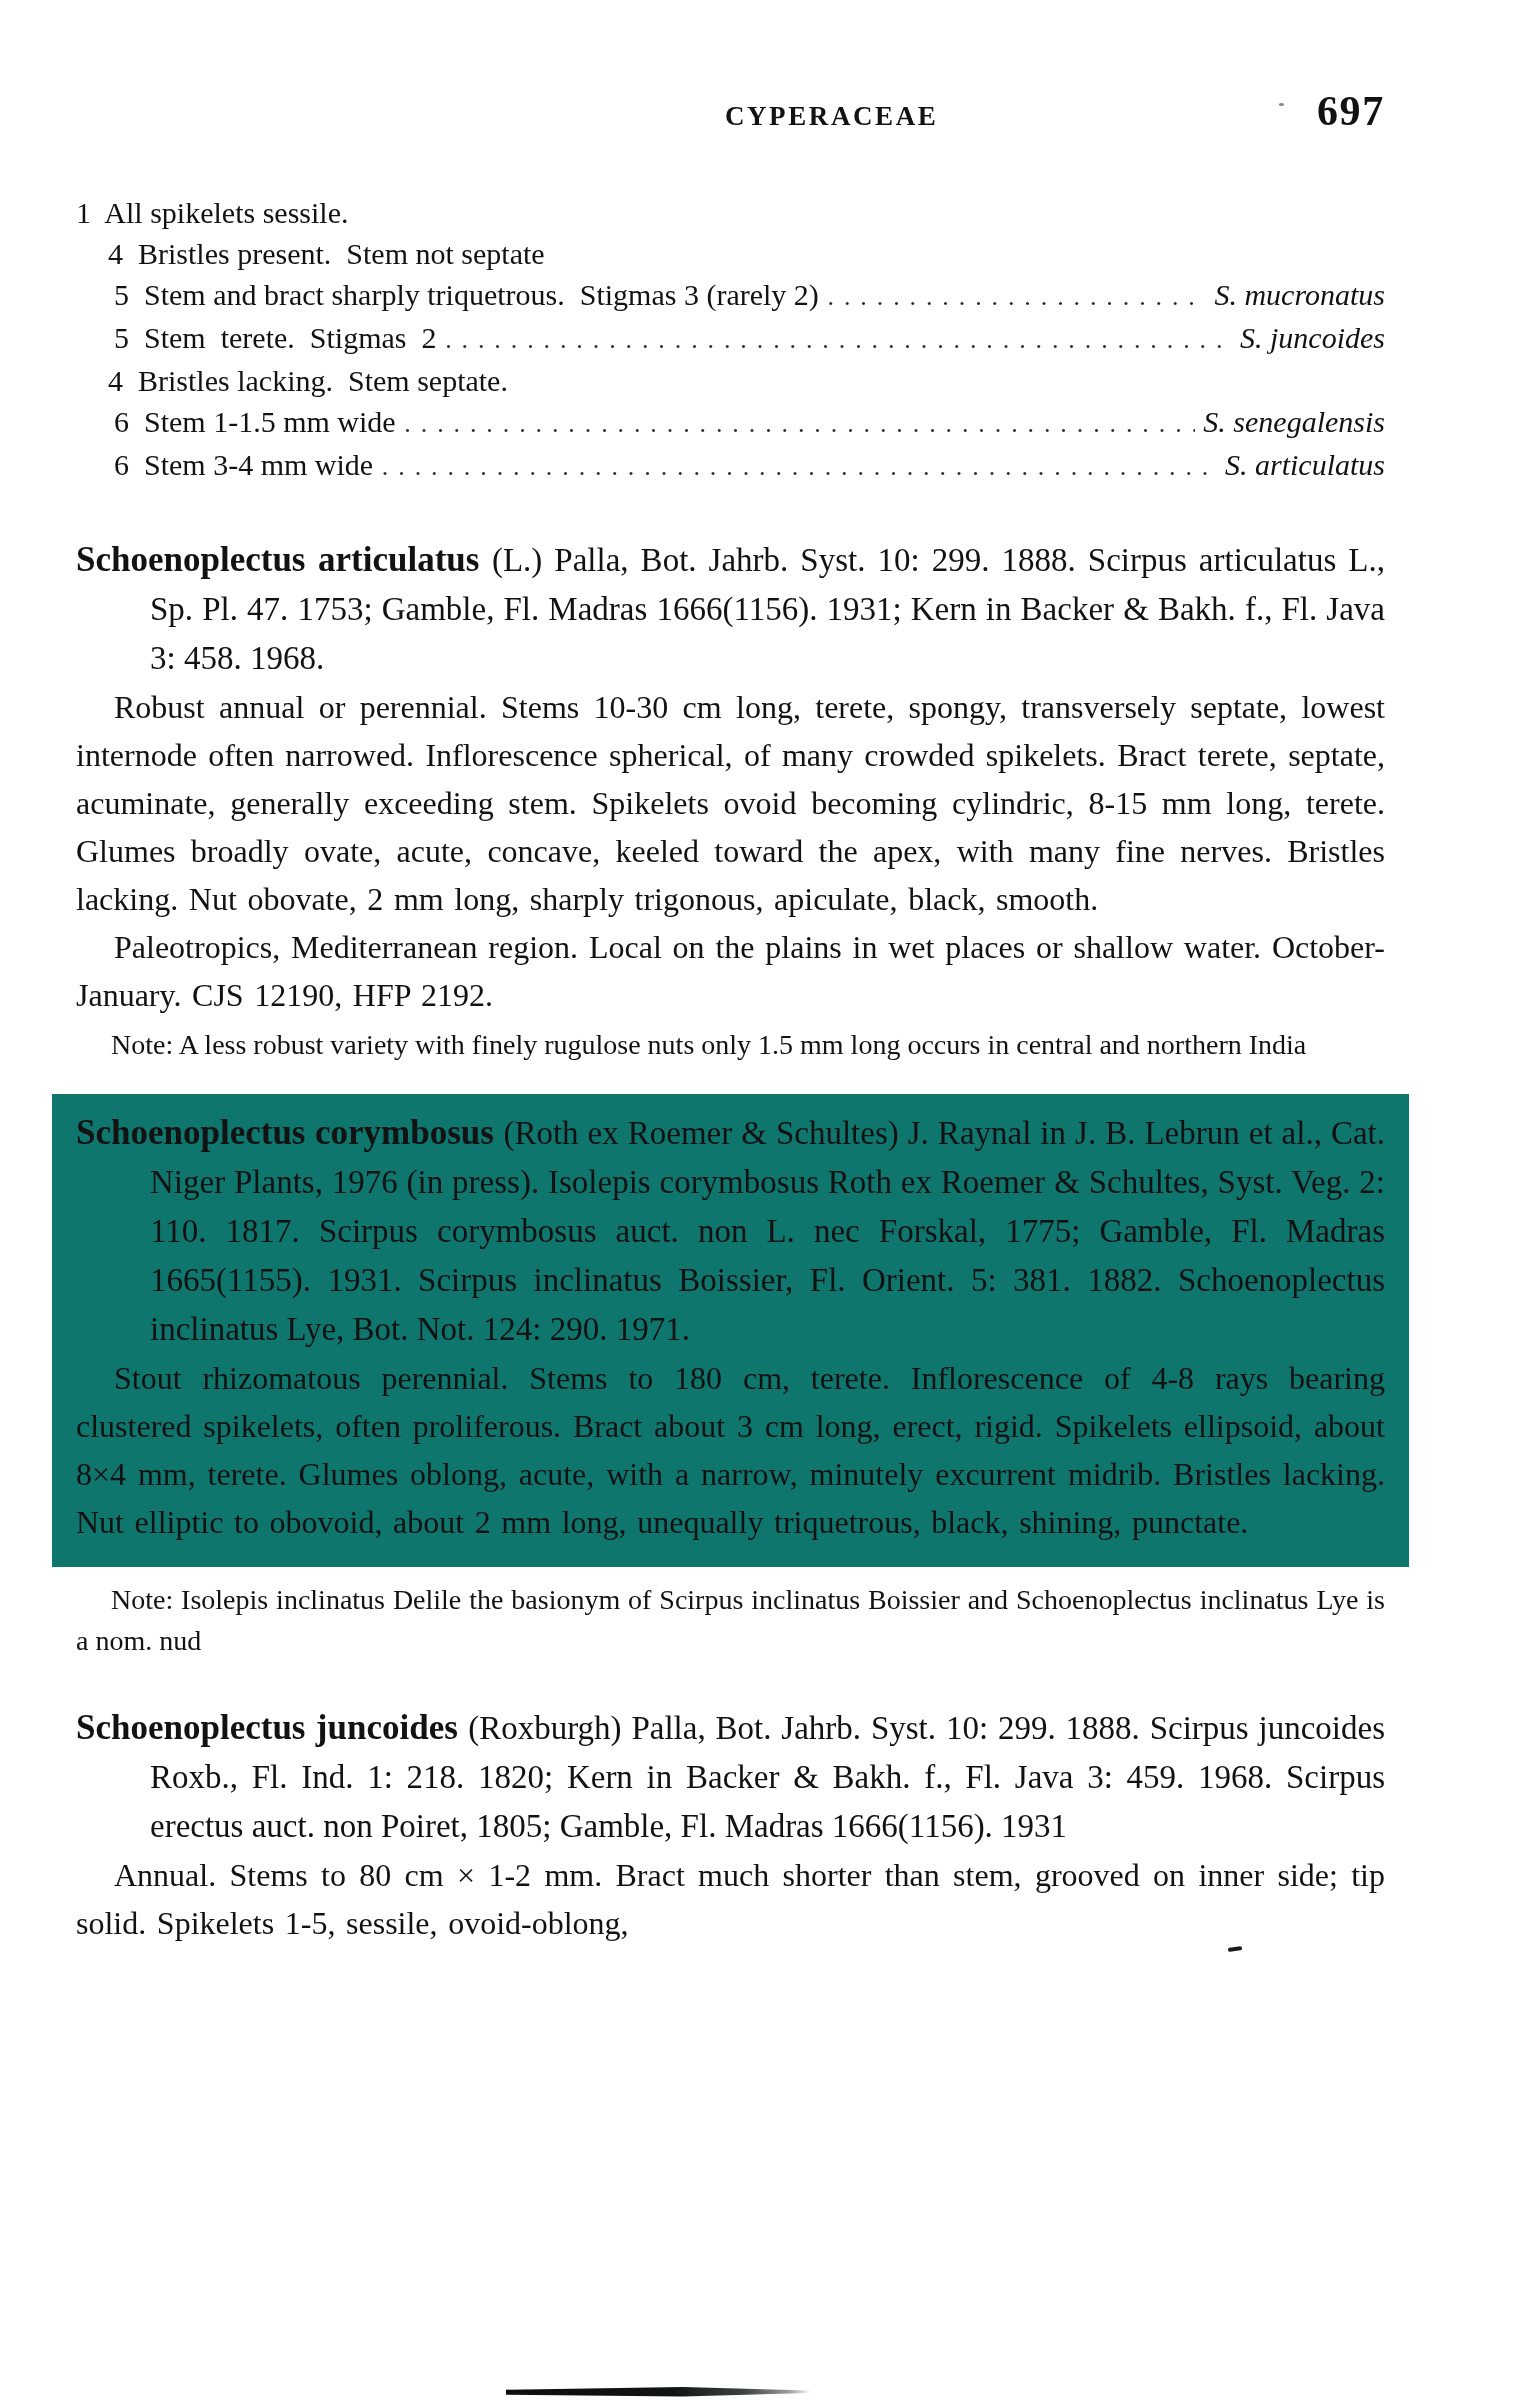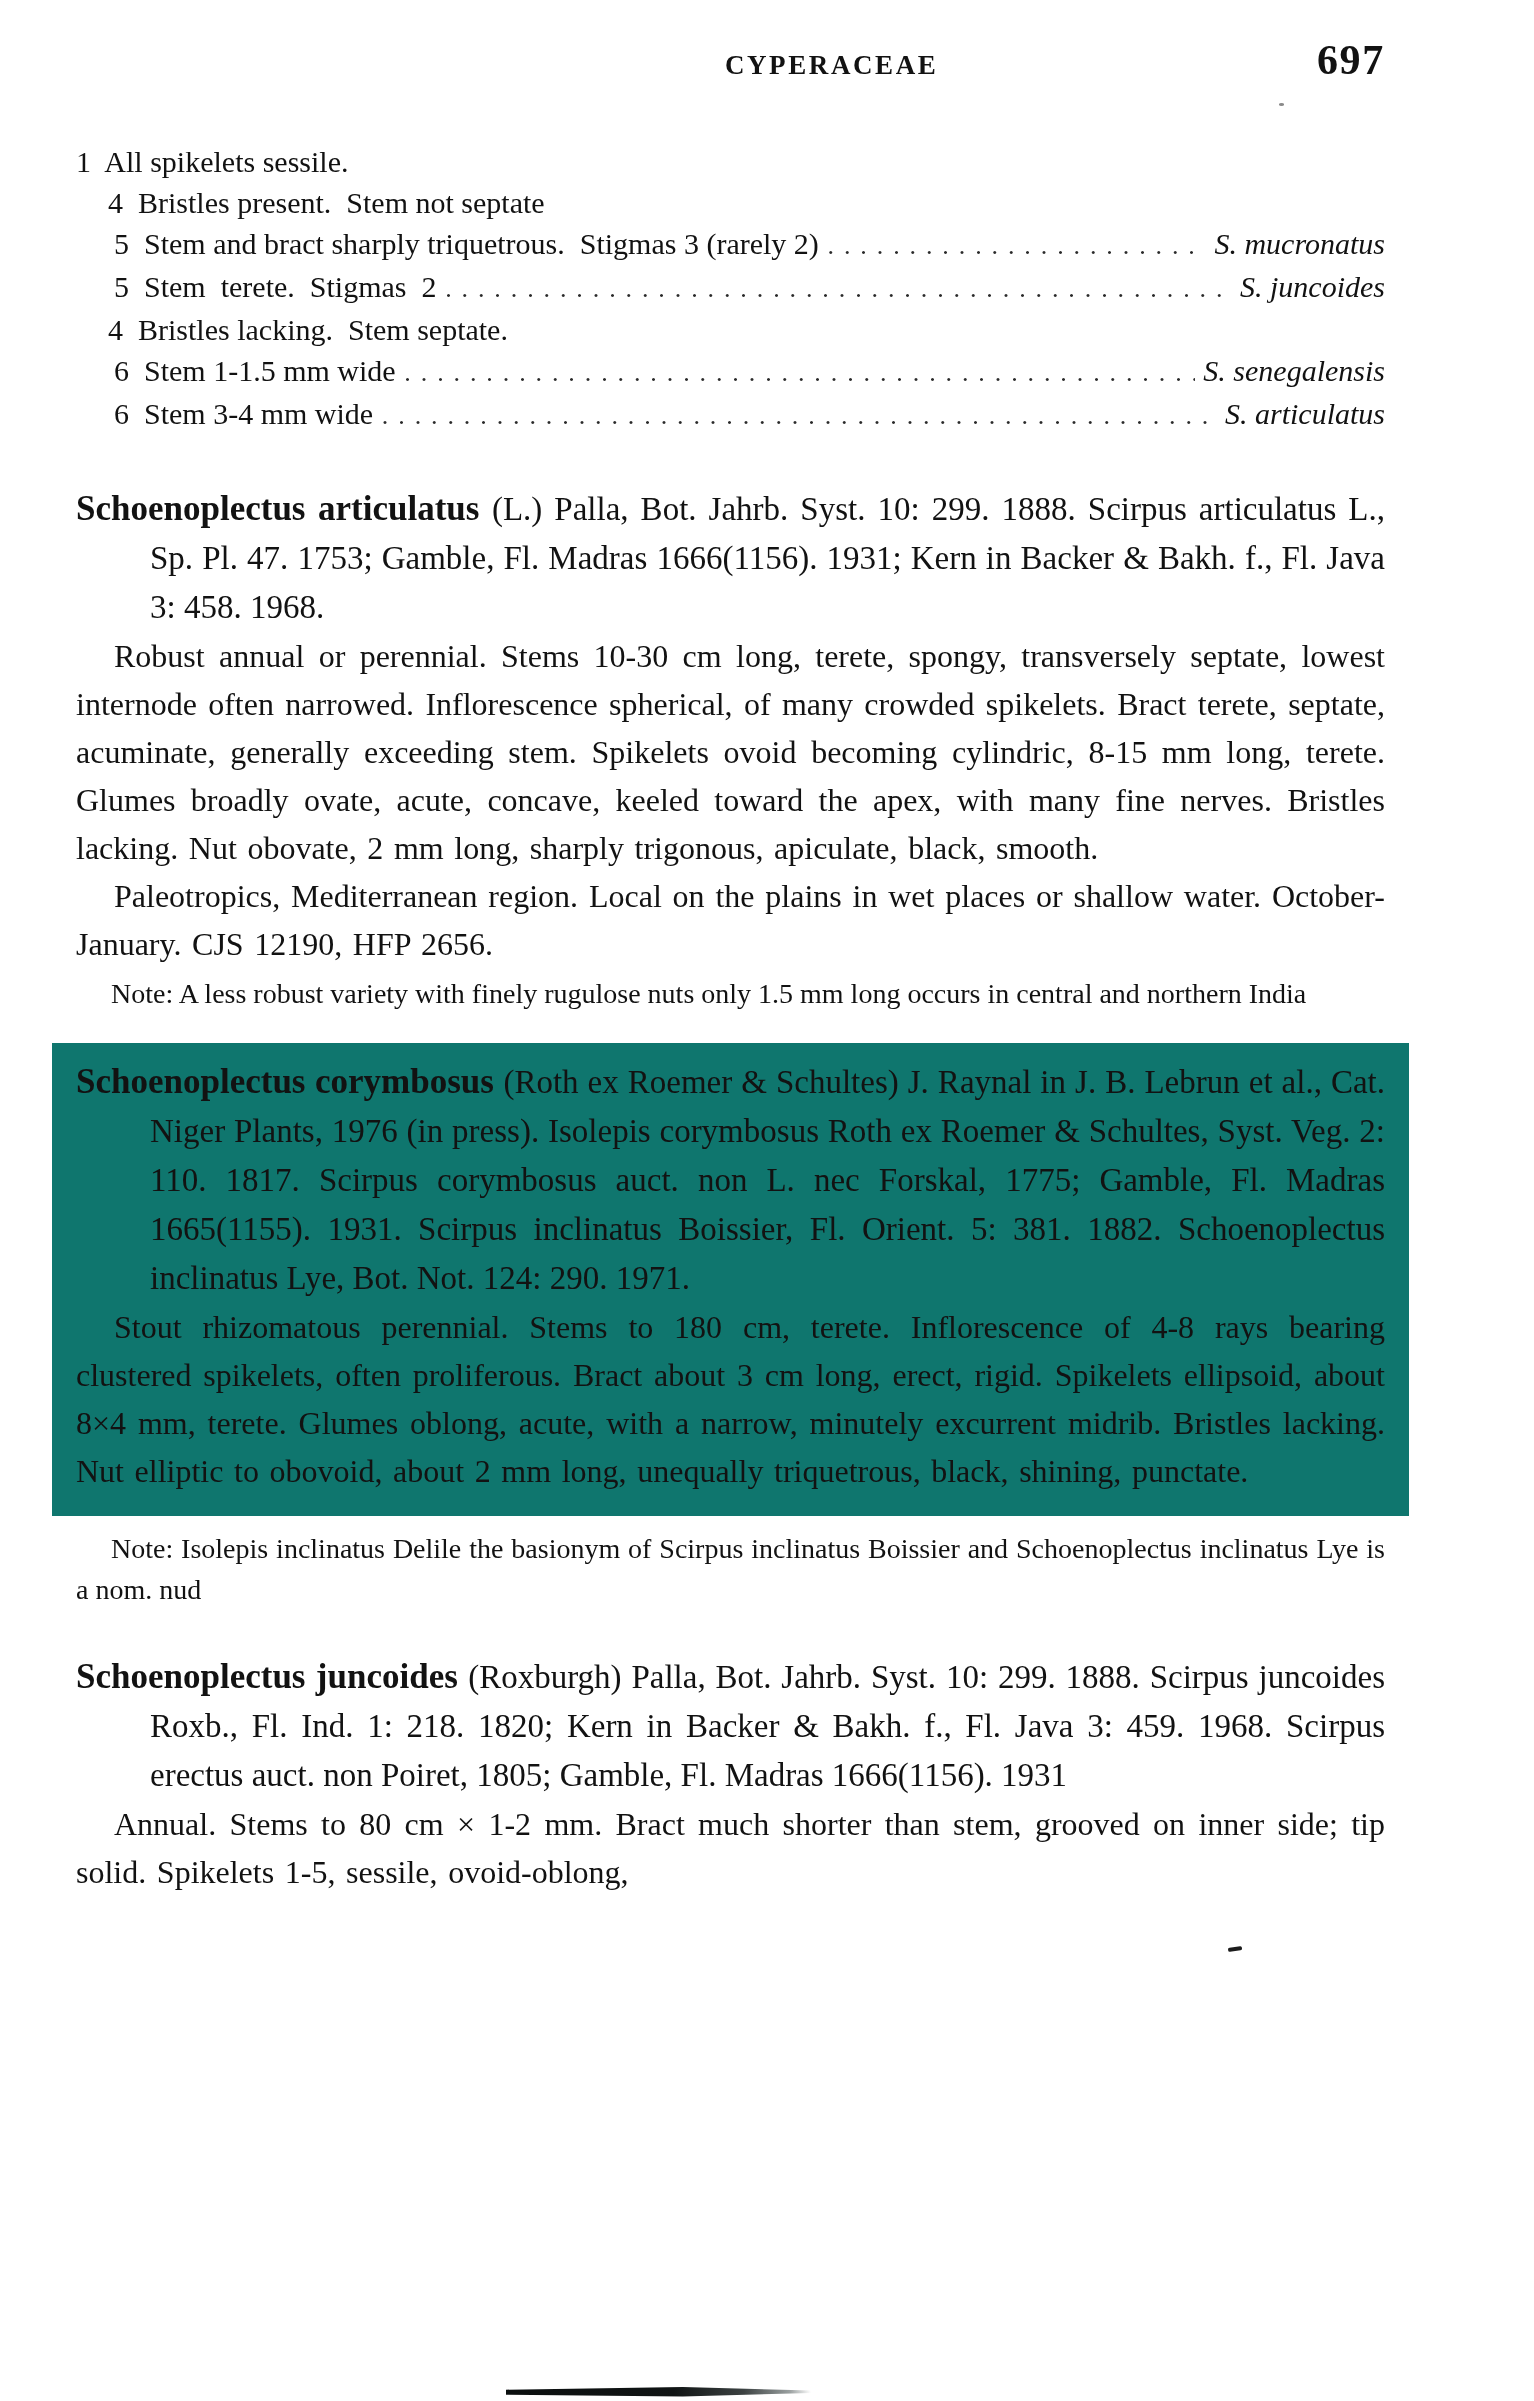--- a/index.html
+++ b/index.html
@@ -7,21 +7,21 @@
     width:1534px;height:2401px;
     background:#ffffff;
     font-family:"Liberation Serif","DejaVu Serif",serif;
     color:#121212;
     position:relative;
     overflow:hidden;
     -webkit-font-smoothing:antialiased;
   }
   .page{
     position:absolute;inset:0;
-    padding:36px 149px 0 76px;
+    padding:87px 149px 0 76px;
     box-sizing:border-box;
   }
   
   .hdr{
     display:flex;align-items:baseline;justify-content:space-between;
     margin:0 0 57px 0;
   }
   .hdr .spacer{width:260px;}
   .family{
     font-size:27px;font-weight:700;letter-spacing:2.6px;
@@ -128,21 +128,21 @@
     <div class="key-row lvl2">
       <span class="key-label">6  Stem 3-4 mm wide</span>
       <span class="leader"></span>
       <span class="key-taxon">S. articulatus</span>
     </div>
   </div>
 
   <div class="species sect-gap">
     <p class="species-heading"><span class="seg-b">Schoenoplectus articulatus </span><span>(L.) Palla, Bot. Jahrb. Syst. 10: 299. 1888. </span><span class="seg-i">Scirpus articulatus</span><span> L., Sp. Pl. 47. 1753; Gamble, Fl. Madras 1666(1156). 1931; Kern in Backer &amp; Bakh. f., Fl. Java 3: 458. 1968.</span></p>
     <p class="para">Robust annual or perennial.  Stems 10-30 cm long, terete, spongy, transversely septate, lowest internode often narrowed.  Inflorescence spherical, of many crowded spikelets.  Bract terete, septate, acuminate, generally exceeding stem.  Spikelets ovoid becoming cylindric, 8-15 mm long, terete.  Glumes broadly ovate, acute, concave, keeled toward the apex, with many fine nerves.  Bristles lacking.  Nut obovate, 2 mm long, sharply trigonous, apiculate, black, smooth.</p>
-    <p class="para"><span class="seg-i">Paleotropics, Mediterranean region.</span><span>  Local on the plains in wet places or shallow water.  October-January.  </span><span class="seg-i">CJS</span><span> 12190, </span><span class="seg-i">HFP</span><span> 2656.</span></p>
+    <p class="para"><span class="seg-i">Paleotropics, Mediterranean region.</span><span>  Local on the plains in wet places or shallow water.  October-January.  </span><span class="seg-i">CJS</span><span> 12190, </span><span class="seg-i">HFP</span><span> 2192.</span></p>
     <p class="note"><span class="seg-i">Note: </span><span>A less robust variety with finely rugulose nuts only 1.5 mm long occurs in central and northern India</span></p>
   </div>
 
   <div class="highlight" style="background: #0f766e;">
     <div class="species">
       <p class="species-heading"><span class="seg-b">Schoenoplectus corymbosus </span><span>(Roth ex Roemer &amp; Schultes) J. Raynal in J. B. Lebrun et al., Cat. Niger Plants, 1976 (in press). </span><span class="seg-i">Isolepis corymbosus</span><span> Roth ex Roemer &amp; Schultes, Syst. Veg. 2: 110. 1817. </span><span class="seg-i">Scirpus corymbosus</span><span> auct. non L. nec Forskal, 1775; Gamble, Fl. Madras 1665(1155). 1931. </span><span class="seg-i">Scirpus inclinatus</span><span> Boissier, Fl. Orient. 5: 381. 1882. </span><span class="seg-i">Schoenoplectus inclinatus</span><span> Lye, Bot. Not. 124: 290. 1971.</span></p>
       <p class="para">Stout rhizomatous perennial.  Stems to 180 cm, terete.  Inflorescence of 4-8 rays bearing clustered spikelets, often proliferous.  Bract about 3 cm long, erect, rigid.  Spikelets ellipsoid, about 8×4 mm, terete.  Glumes oblong, acute, with a narrow, minutely excurrent midrib.  Bristles lacking.  Nut elliptic to obovoid, about 2 mm long, unequally triquetrous, black, shining, punctate.</p>
     </div>
   </div>
 

